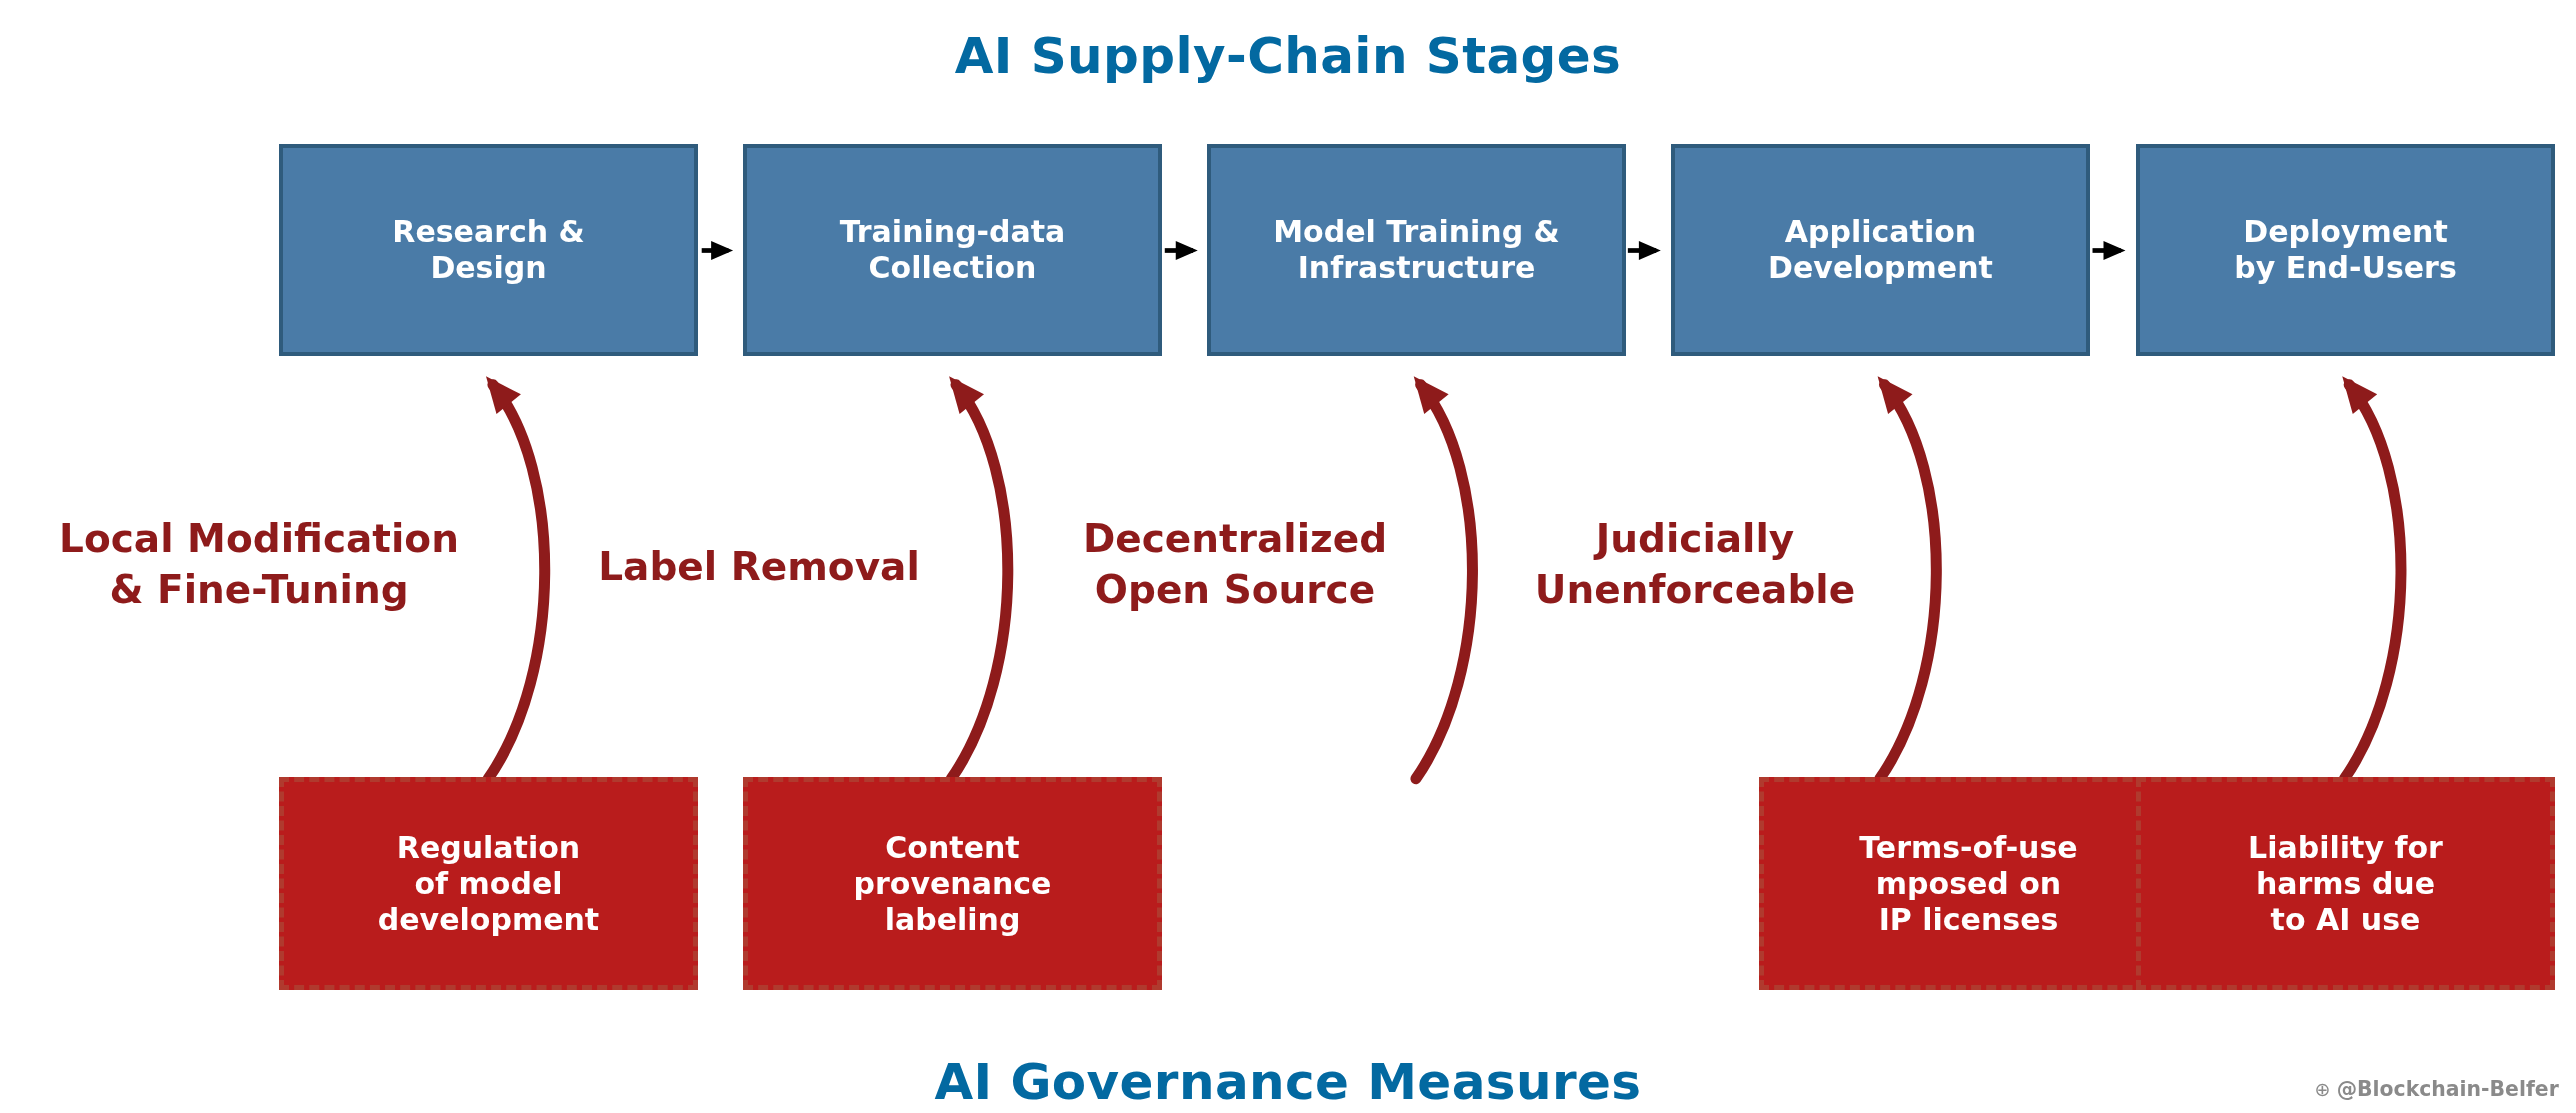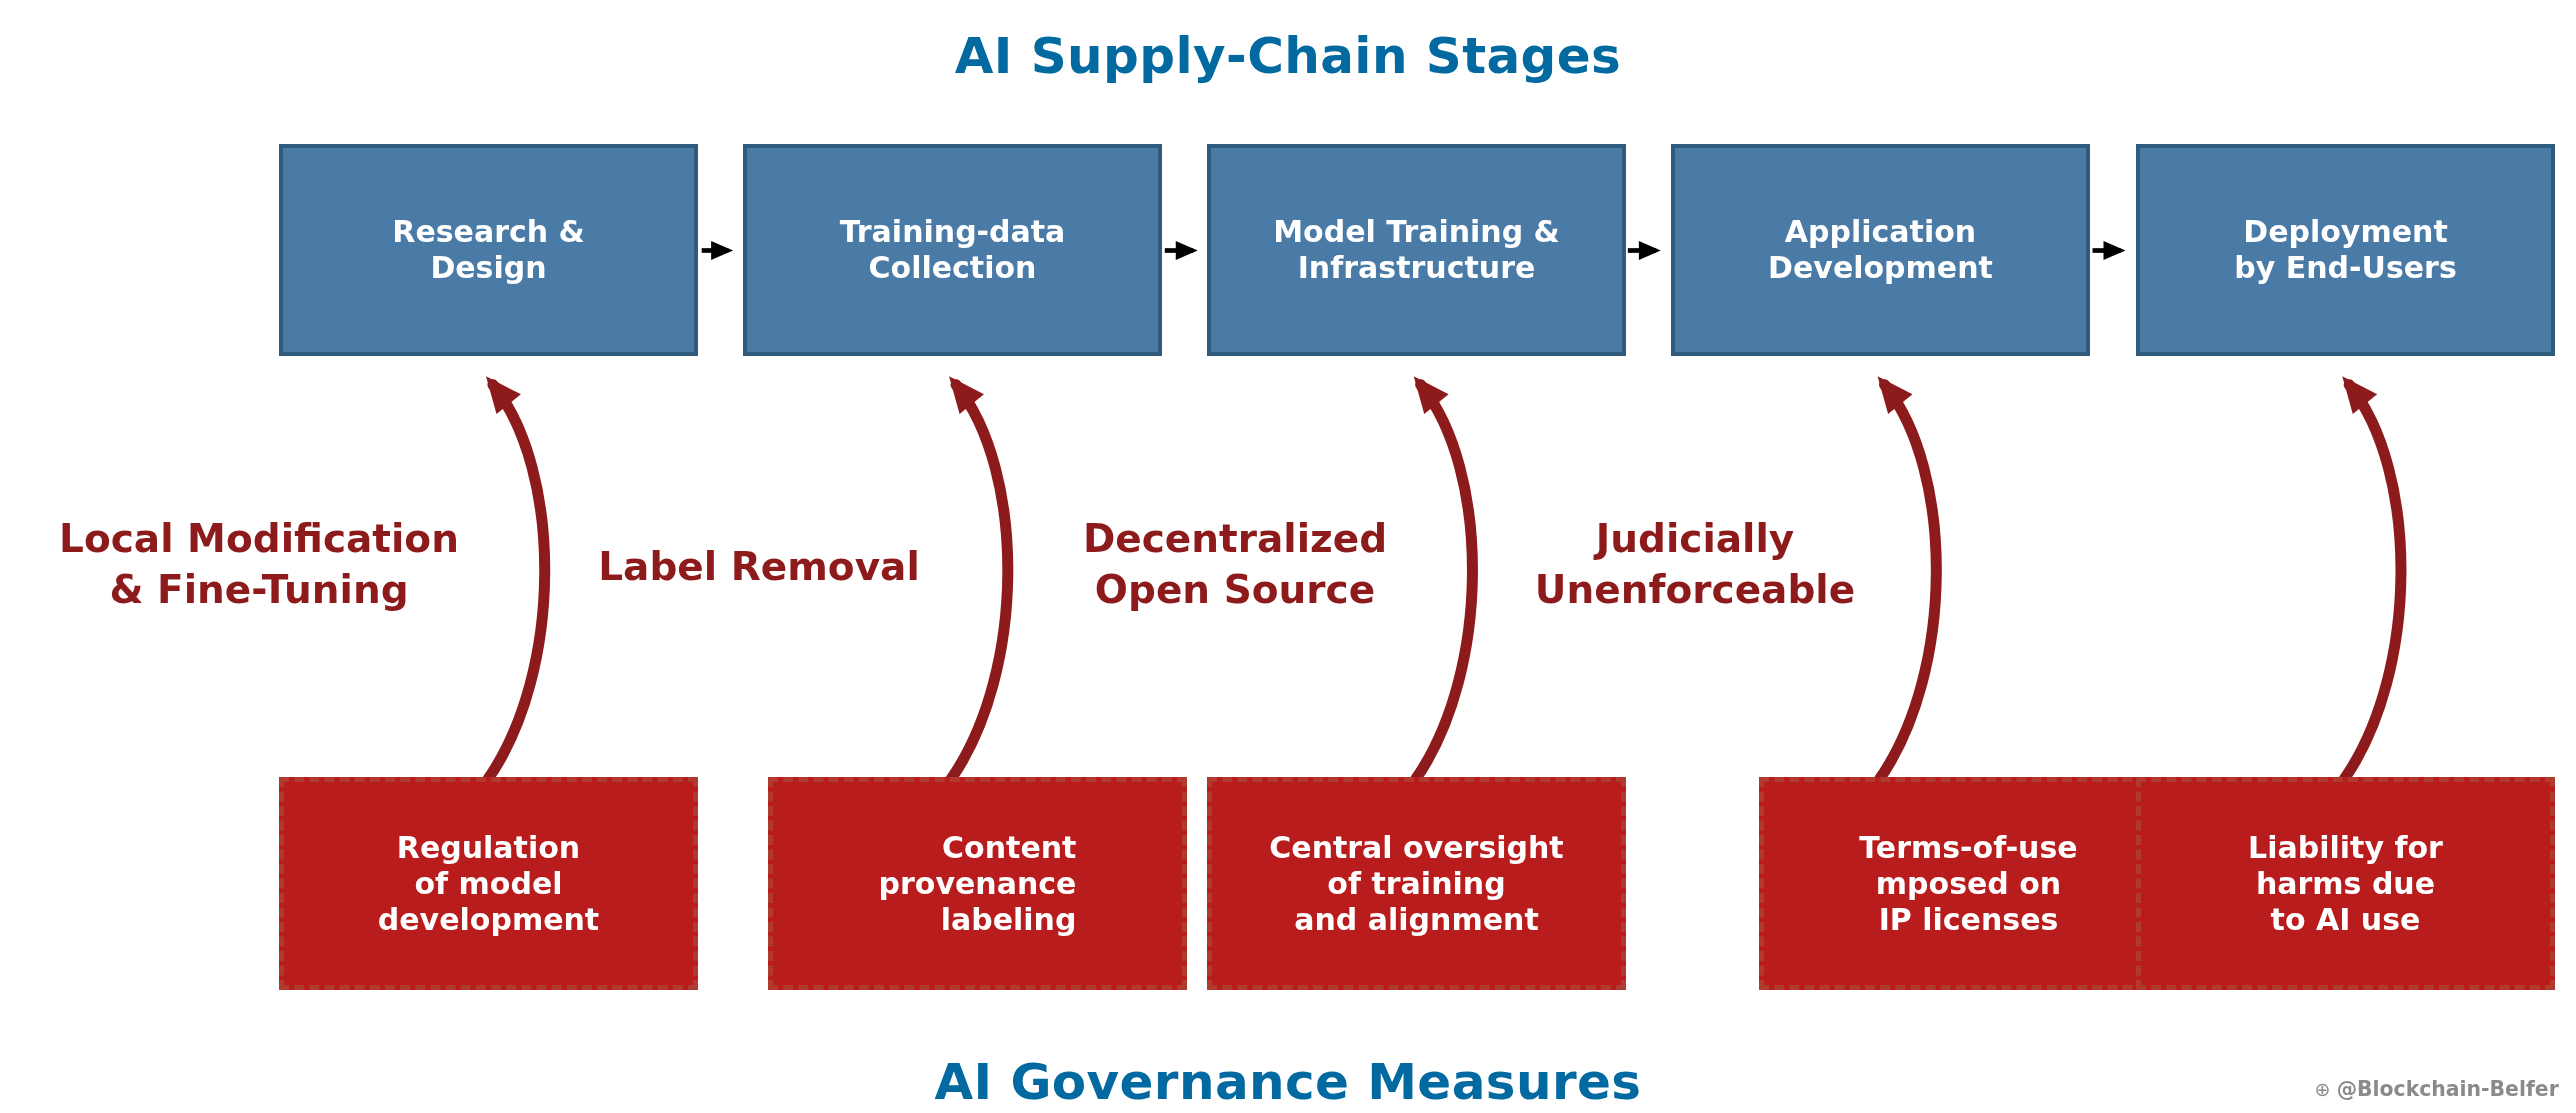--- a/index.html
+++ b/index.html
@@ -147,29 +147,24 @@
   <div class="gaplabel" style="left:1235px; top:514px;">Decentralized
 Open Source</div>
   <div class="gaplabel" style="left:1695px; top:514px;">Judicially
 Unenforceable</div>
 
   <div class="measure" style="left:279px;">
     <span class="label">Regulation
 of model
 development</span>
   </div>
-  <div class="measure" style="left:768px;text-align:right;">
+  <div class="measure" style="left:743px;">
     <span class="label">Content
 provenance
 labeling</span>
-  </div>
-  <div class="measure" style="left:1207px;">
-    <span class="label">Central oversight
-of training
-and alignment</span>
   </div>
   <div class="measure" style="left:1759px;">
     <span class="label">Terms-of-use
 mposed on
 IP licenses</span>
   </div>
   <div class="measure" style="left:2136px;align-items:center;">
     <span class="label">Liability for
 harms due
 to AI use</span>

